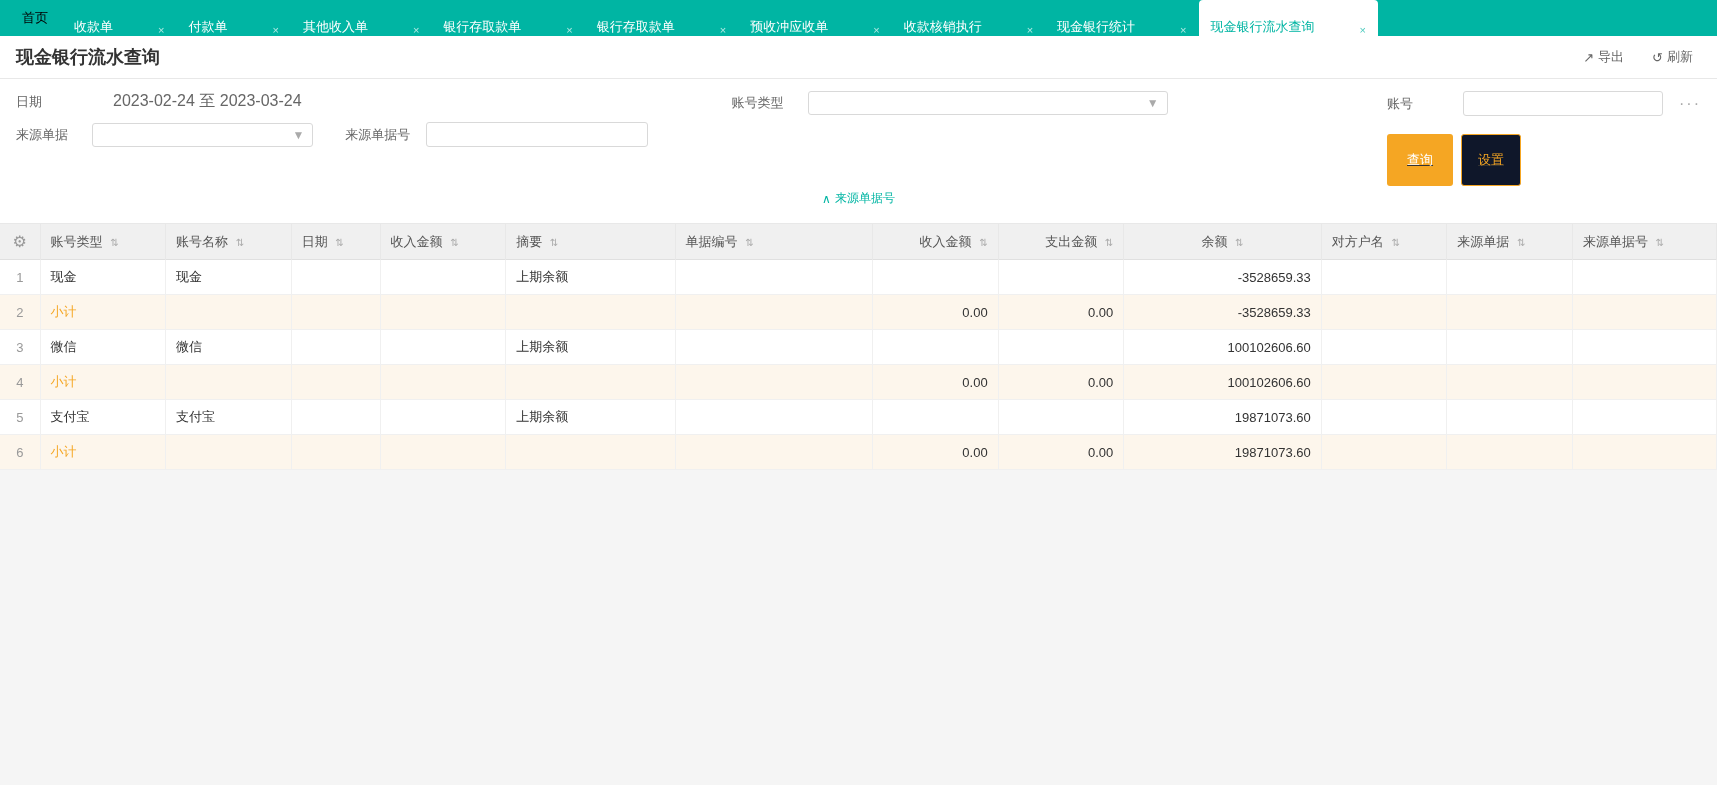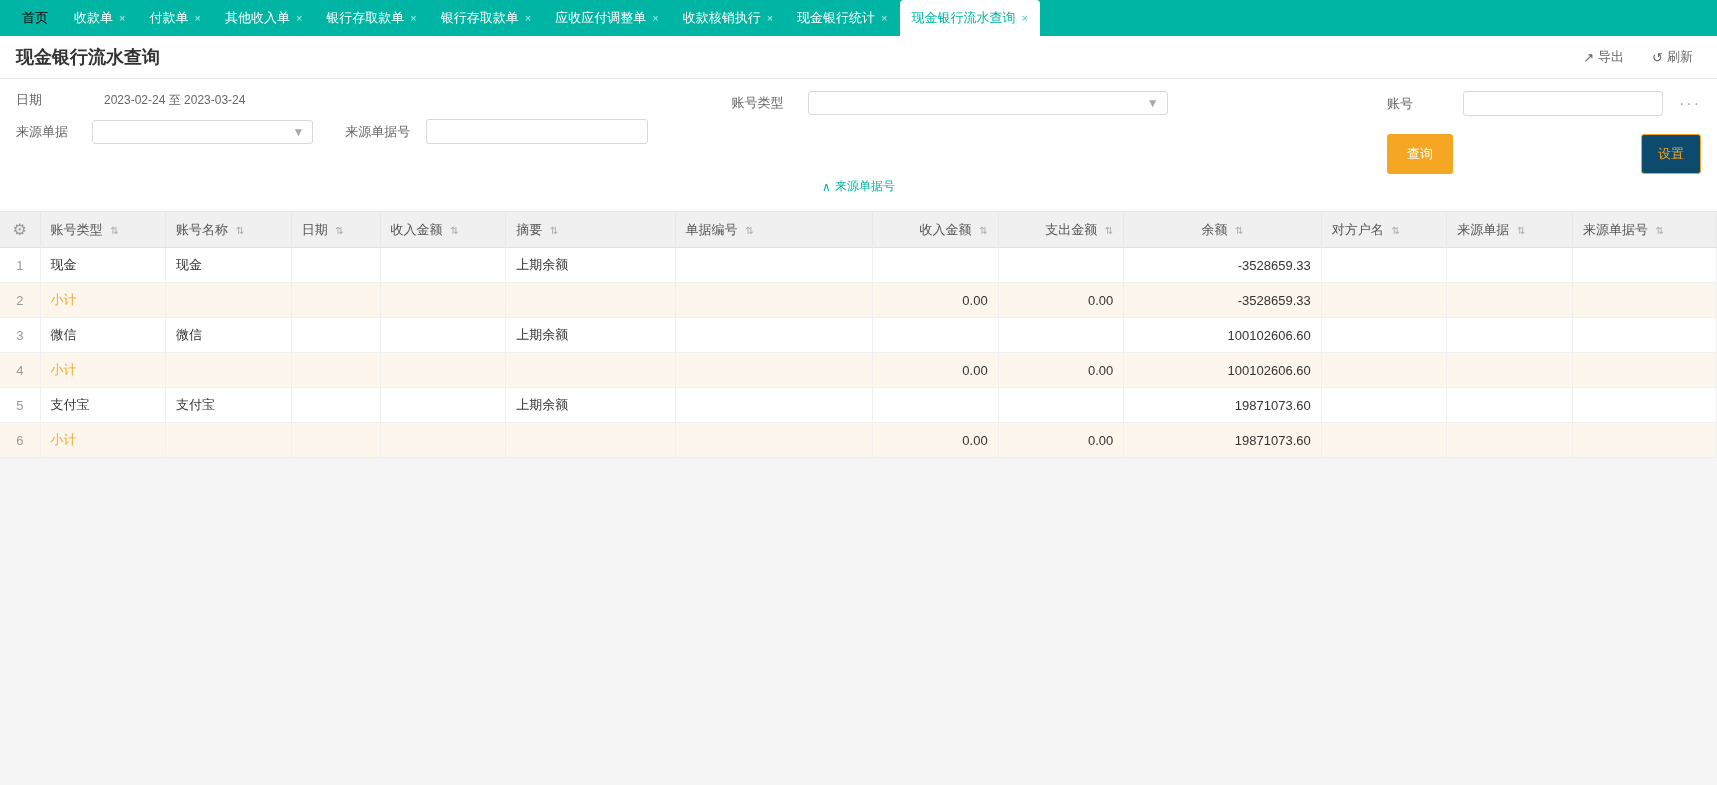--- a/index.html
+++ b/index.html
@@ -12,24 +12,25 @@
       align-items: center;
       height: 36px;
       padding: 0 8px;
       overflow: hidden;
     }
     .nav-item {
       color: #fff;
       padding: 0 12px;
       height: 36px;
       display: flex;
-      align-items: center;
+      align-items: flex-end;
       cursor: pointer;
       font-size: 13px;
       white-space: nowrap;
+      gap: 39px;
     }
     .nav-item.active {
       background: #fff;
       color: #00b5a3;
       border-radius: 4px 4px 0 0;
     }
     .nav-item .close-x {
       margin-left: 6px;
       font-size: 11px;
       opacity: 0.7;
@@ -107,23 +108,23 @@
       font-size: 12px;
       color: #555;
     }
     .date-btn.active {
       background: #f5a623;
       border-color: #f5a623;
       color: #fff;
       border-radius: 10px;
     }
     .date-range {
-      font-size: 12px;
+      font-size: 16px;
       color: #666;
-      margin-left: 12px;
+      margin-left: 21px;
     }
     .filter-select {
       display: flex;
       align-items: center;
       border: 1px solid #d9d9d9;
       border-radius: 3px;
       padding: 4px 8px;
       min-width: 200px;
       cursor: pointer;
       background: #fff;
@@ -148,24 +149,24 @@
     .query-btn {
       background: #f5a623;
       color: #fff;
       border: none;
       padding: 6px 20px;
       border-radius: 3px;
       cursor: pointer;
       font-size: 13px;
     }
     .settings-btn {
-      background: #0c4a6e;
+      background: #0f172a;
       color: #f5a623;
       border: 1px solid #f5a623;
-      padding: 10px 16px;
+      padding: 16px 16px;
       border-radius: 3px;
       cursor: pointer;
       font-size: 13px;
     }
 
     .collapse-bar {
       display: flex;
       justify-content: center;
       align-items: center;
       padding: 4px 0;
@@ -236,21 +237,21 @@
   </div>
   <div class="nav-item">
     <span>银行存取款单</span>
     <span class="close-x">×</span>
   </div>
   <div class="nav-item">
     <span>银行存取款单</span>
     <span class="close-x">×</span>
   </div>
   <div class="nav-item">
-    <span>应收应付调整单</span>
+    <span>预收冲应收单</span>
     <span class="close-x">×</span>
   </div>
   <div class="nav-item">
     <span>收款核销执行</span>
     <span class="close-x">×</span>
   </div>
   <div class="nav-item">
     <span>现金银行统计</span>
     <span class="close-x">×</span>
   </div>
@@ -303,21 +304,21 @@
         </div>
       </div>
     </div>
 
     <div style="display:flex; flex-direction:column; gap:8px; min-width:260px;">
       <div class="filter-row">
         <span class="filter-label">账号</span>
         <input class="filter-input" style="width: 160px;">
         <span class="filter-ellipsis">···</span>
       </div>
-      <div style="display:flex; gap:0; justify-content:space-between;">
+      <div style="display:flex; gap:8px; justify-content:flex-start;text-decoration:underline;">
         <button class="query-btn">查询</button>
         <button class="settings-btn">设置</button>
       </div>
     </div>
   </div>
 
   <div class="collapse-bar">
     <span>∧</span>
     <span>来源单据号</span>
   </div>

